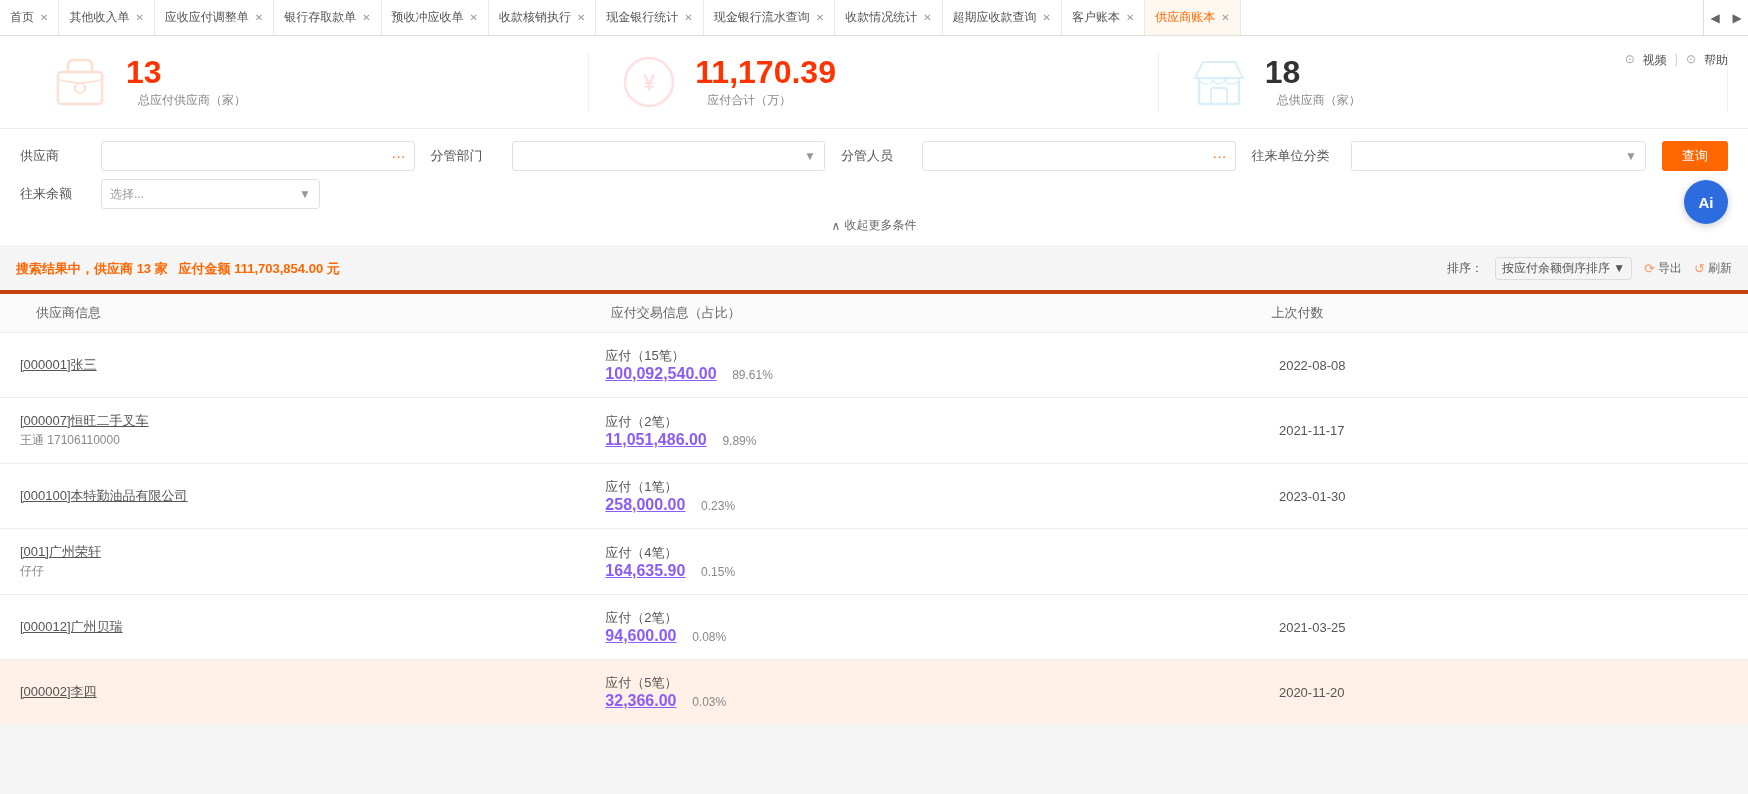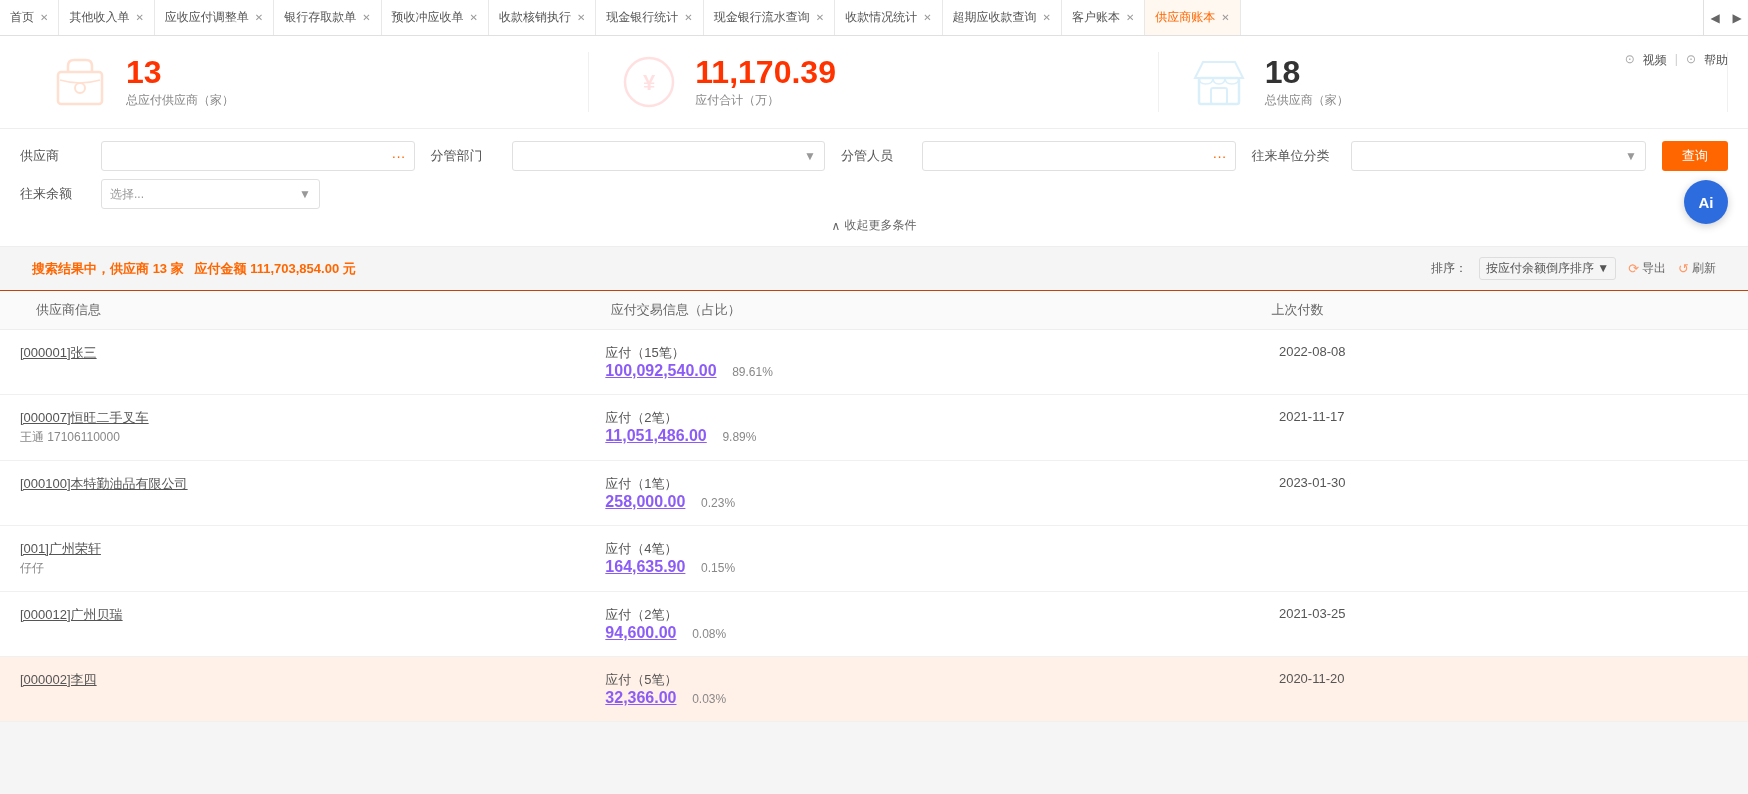--- a/index.html
+++ b/index.html
@@ -84,20 +84,21 @@
     .summary-content .big-num {
       font-size: 32px;
       font-weight: bold;
       color: #ff3300;
       line-height: 1.1;
     }
     .summary-content .label {
       font-size: 12px;
       color: #888;
       margin-top: 2px;
+      margin-left: 12px;
     }
     .top-links {
       position: absolute;
       right: 20px;
       top: 16px;
       font-size: 12px;
       color: #666;
       display: flex;
       gap: 8px;
     }
@@ -177,25 +178,25 @@
       margin: 4px auto 0;
       font-size: 12px;
       color: #666;
       cursor: pointer;
       gap: 4px;
     }
 
     
     .result-bar {
       background: #f5f5f5;
-      padding: 10px 32px;
+      padding: 10px 16px;
       display: flex;
       align-items: center;
       justify-content: space-between;
-      border-bottom: 1px solid #c2410c;
+      border-bottom: 4px solid #c2410c;
     }
     .result-info { font-size: 13px; color: #555; }
     .result-info span { color: #ff6600; font-weight: bold; }
     .result-actions {
       display: flex;
       align-items: center;
       gap: 12px;
       font-size: 12px;
       color: #555;
     }
@@ -231,21 +232,21 @@
       font-weight: normal;
     }
     .col-supplier { flex: 2.5; }
     .col-transaction { flex: 3; margin-left: 24px; }
     .col-lastpay { flex: 2; text-align: left; }
 
     .table-row {
       display: flex;
       border-bottom: 1px solid #f0f0f0;
       padding: 14px 20px;
-      align-items: flex-start;
+      align-items: center;
       cursor: pointer;
     }
     .table-row.highlight { background: #fff0e8; }
 
     .supplier-link {
       color: #555;
       font-size: 13px;
       text-decoration: underline;
       cursor: pointer;
     }

